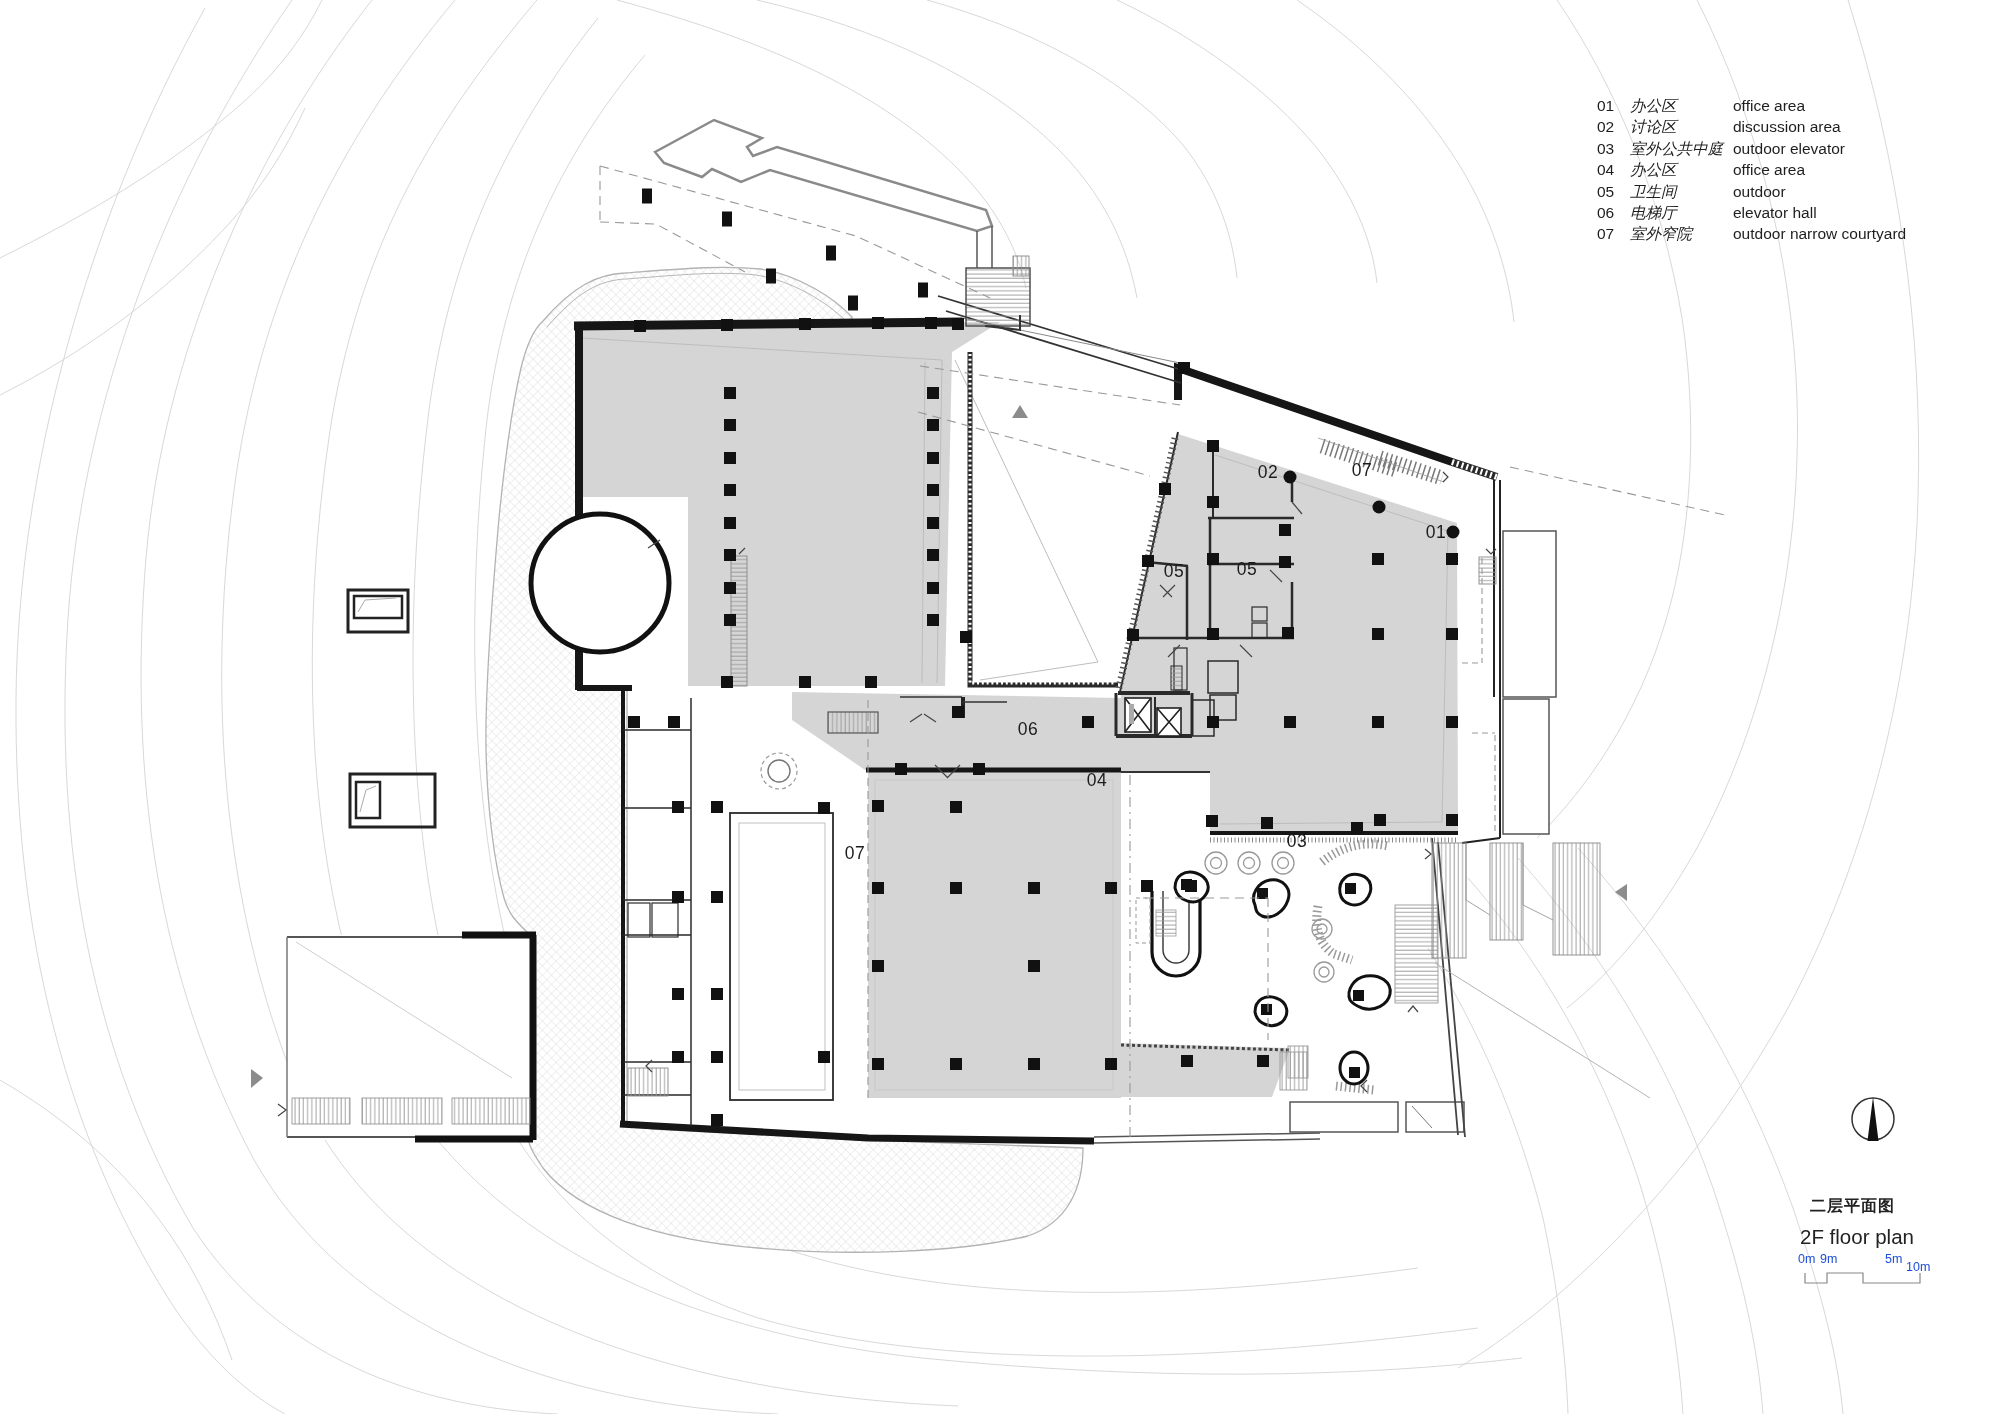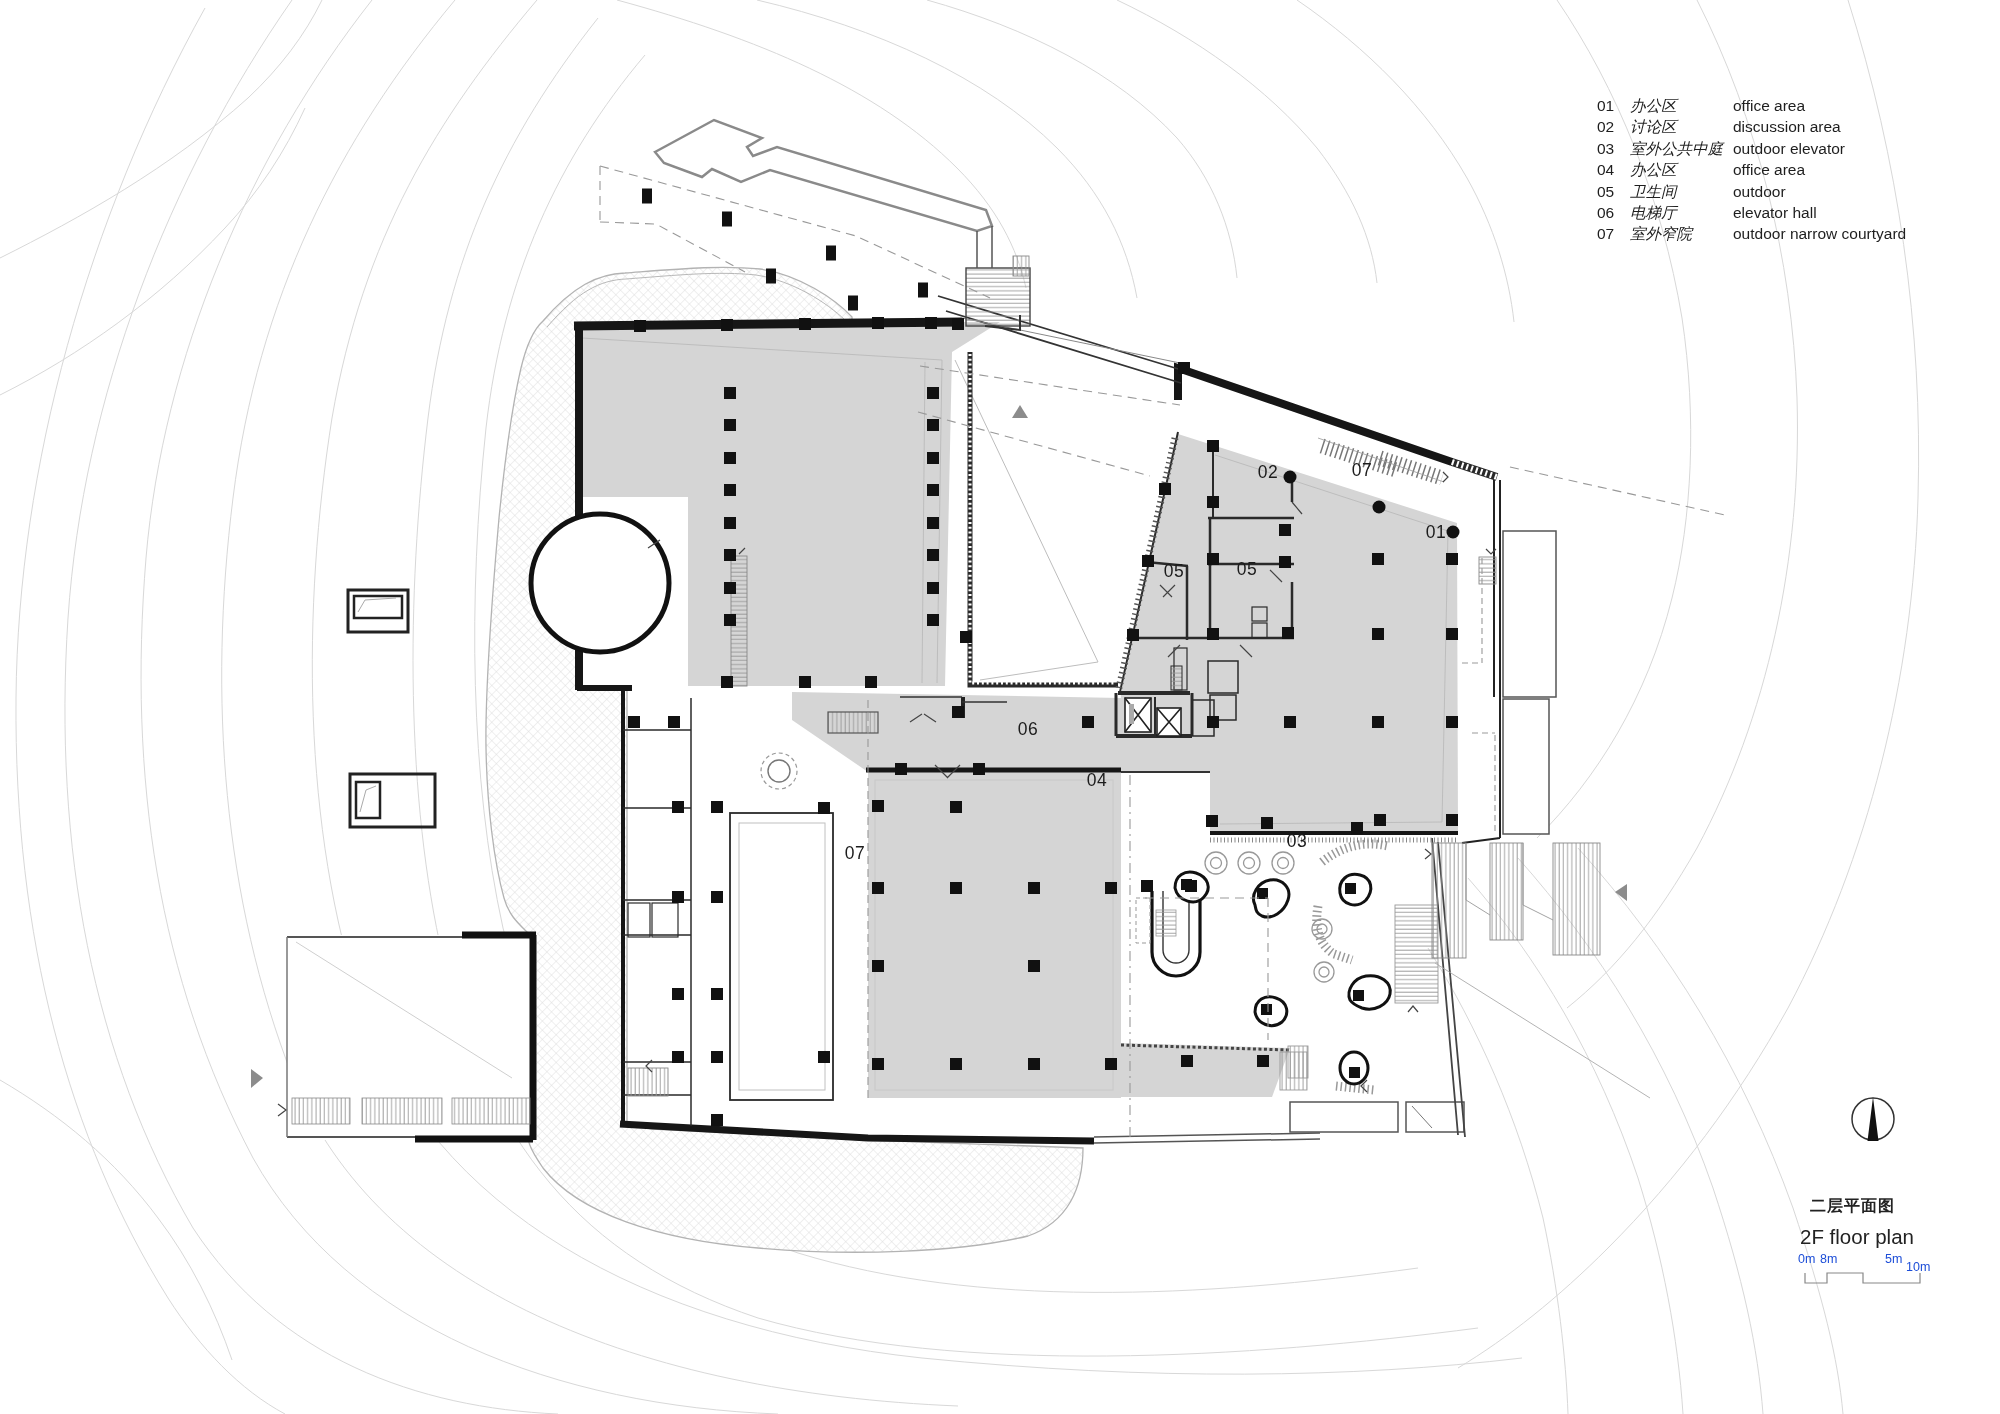--- a/index.html
+++ b/index.html
@@ -484,18 +484,18 @@
         <span class="legend-en">outdoor narrow courtyard</span>
       </div>
     </div>
 
   <div id="title-block">
     <div id="title-zh">二层平面图</div>
     <div id="title-en">2F floor plan</div>
   </div>
 
   <span class="scale-label" id="sl0">0m</span>
-  <span class="scale-label" id="sl1">8m</span>
+  <span class="scale-label" id="sl1">9m</span>
   <span class="scale-label" id="sl2">5m</span>
   <span class="scale-label" id="sl3">10m</span>
 </div>
 
 </div>
 
 </body></html>

